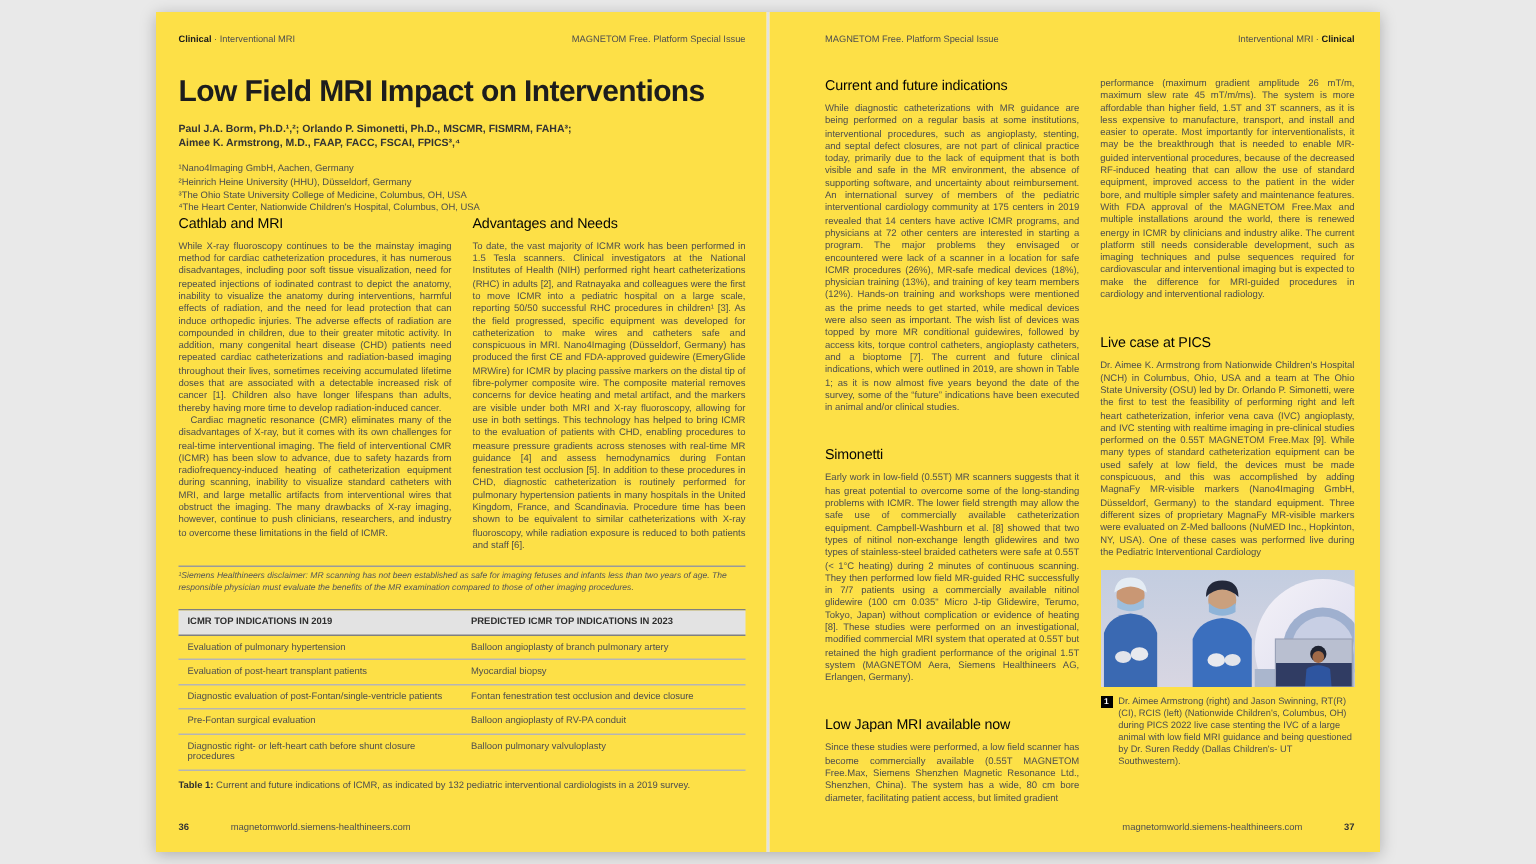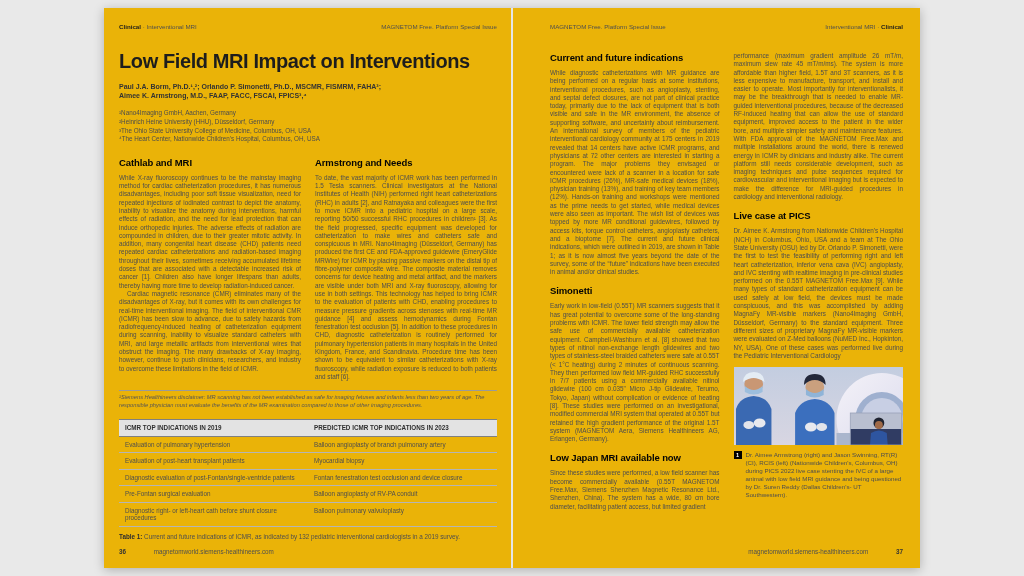--- a/index.html
+++ b/index.html
@@ -4,35 +4,35 @@
 <style>
   html,body{margin:0;padding:0;}
   body{
     width:1024px;height:576px;overflow:hidden;
     background:#e9e9e9;
     font-family:"Liberation Sans", sans-serif;
     position:relative;
     -webkit-font-smoothing:antialiased;
   }
   .spread{position:absolute;left:104px;top:8px;width:816px;height:560px;
-    background:#eab308;box-shadow:0 2px 10px rgba(0,0,0,.25);}
+    background:#fde047;box-shadow:0 2px 10px rgba(0,0,0,.25);}
   .gutter{position:absolute;left:407px;top:0;width:2px;height:560px;
     background:linear-gradient(90deg,#f2f2f2,#d9d9d9,#f2f2f2);}
   .page{position:absolute;top:0;width:408px;height:560px;box-sizing:border-box;}
   .page.left{left:0;padding:15px 15px 0 15px;}
   .page.right{left:408px;padding:15px 17px 0 38px;}
   .pagehead{display:flex;justify-content:space-between;font-size:6.2px;color:#4f4f4f;}
   .pagehead b{color:#1c1c1c;}
   .article-title{margin-top:20px;font-size:20px;font-weight:bold;color:#1d1d1d;letter-spacing:-0.4px;}
   .authors{margin-top:9px;font-size:7px;font-weight:bold;color:#333;line-height:9.2px;}
   .affils{margin-top:9px;font-size:6.3px;color:#4c4c4c;line-height:8.6px;}
-  .cols{display:flex;gap:14px;margin-top:13px;}
+  .cols{display:flex;gap:14px;}
   .col{flex:1;min-width:0;}
-  .sec{font-size:9.5px;font-weight:bold;color:#050505;margin:0 0 6px 0;letter-spacing:-0.1px;}
-  .sec.tight{margin-top:9px;}
+  .sec{font-size:9.5px;font-weight:normal;color:#050505;margin:0 0 6px 0;letter-spacing:-0.1px;}
+  .sec.tight{margin-top:22px;}
   .body-p{font-size:6.35px;line-height:8.3px;color:#4e4e4e;text-align:justify;margin:0;}
   .body-p.indent{text-indent:8px;}
   .body-p + .body-p{margin-top:0;}
   .footnote{margin-top:9px;border-top:1px solid #9a9a9a;padding-top:3px;
     font-size:5.7px;font-style:italic;color:#555;line-height:7.4px;}
   .tbl{margin-top:10px;border-top:1px solid #808080;}
   .trow{display:flex;border-bottom:1px solid #b5b5b5;}
   .trow.thead{background:#e3e3e3;border-bottom:1px solid #808080;}
   .tcell{flex:1;padding:4px 8px 4px 6px;font-size:6.3px;color:#4e4e4e;line-height:7.5px;}
   .trow.thead .tcell{font-weight:bold;color:#2e2e2e;}
@@ -76,21 +76,21 @@
       <div>⁴The Heart Center, Nationwide Children's Hospital, Columbus, OH, USA</div>
     </div>
 
     <div class="cols">
       <div class="col">
         <div class="sec">Cathlab and MRI</div>
         <p class="body-p">While X-ray fluoroscopy continues to be the mainstay imaging method for cardiac catheterization procedures, it has numerous disadvantages, including poor soft tissue visualization, need for repeated injections of iodinated contrast to depict the anatomy, inability to visualize the anatomy during interventions, harmful effects of radiation, and the need for lead protection that can induce orthopedic injuries. The adverse effects of radiation are compounded in children, due to their greater mitotic activity. In addition, many congenital heart disease (CHD) patients need repeated cardiac catheterizations and radiation-based imaging throughout their lives, sometimes receiving accumulated lifetime doses that are associated with a detectable increased risk of cancer [1]. Children also have longer lifespans than adults, thereby having more time to develop radiation-induced cancer.</p>
         <p class="body-p indent">Cardiac magnetic resonance (CMR) eliminates many of the disadvantages of X-ray, but it comes with its own challenges for real-time interventional imaging. The field of interventional CMR (ICMR) has been slow to advance, due to safety hazards from radiofrequency-induced heating of catheterization equipment during scanning, inability to visualize standard catheters with MRI, and large metallic artifacts from interventional wires that obstruct the imaging. The many drawbacks of X-ray imaging, however, continue to push clinicians, researchers, and industry to overcome these limitations in the field of ICMR.</p>
       </div>
       <div class="col">
-        <div class="sec">Armstrong and Needs</div>
+        <div class="sec">Advantages and Needs</div>
         <p class="body-p">To date, the vast majority of ICMR work has been performed in 1.5 Tesla scanners. Clinical investigators at the National Institutes of Health (NIH) performed right heart catheterizations (RHC) in adults [2], and Ratnayaka and colleagues were the first to move ICMR into a pediatric hospital on a large scale, reporting 50/50 successful RHC procedures in children¹ [3]. As the field progressed, specific equipment was developed for catheterization to make wires and catheters safe and conspicuous in MRI. Nano4Imaging (Düsseldorf, Germany) has produced the first CE and FDA-approved guidewire (EmeryGlide MRWire) for ICMR by placing passive markers on the distal tip of fibre-polymer composite wire. The composite material removes concerns for device heating and metal artifact, and the markers are visible under both MRI and X-ray fluoroscopy, allowing for use in both settings. This technology has helped to bring ICMR to the evaluation of patients with CHD, enabling procedures to measure pressure gradients across stenoses with real-time MR guidance [4] and assess hemodynamics during Fontan fenestration test occlusion [5]. In addition to these procedures in CHD, diagnostic catheterization is routinely performed for pulmonary hypertension patients in many hospitals in the United Kingdom, France, and Scandinavia. Procedure time has been shown to be equivalent to similar catheterizations with X-ray fluoroscopy, while radiation exposure is reduced to both patients and staff [6].</p>
       </div>
     </div>
 
     <div class="footnote">¹Siemens Healthineers disclaimer: MR scanning has not been established as safe for imaging fetuses and infants less than two years of age. The responsible physician must evaluate the benefits of the MR examination compared to those of other imaging procedures.</div>
 
     <div class="tbl">
       <div class="trow thead">
         <div class="tcell">ICMR TOP INDICATIONS IN 2019</div>
         <div class="tcell">PREDICTED ICMR TOP INDICATIONS IN 2023</div>

